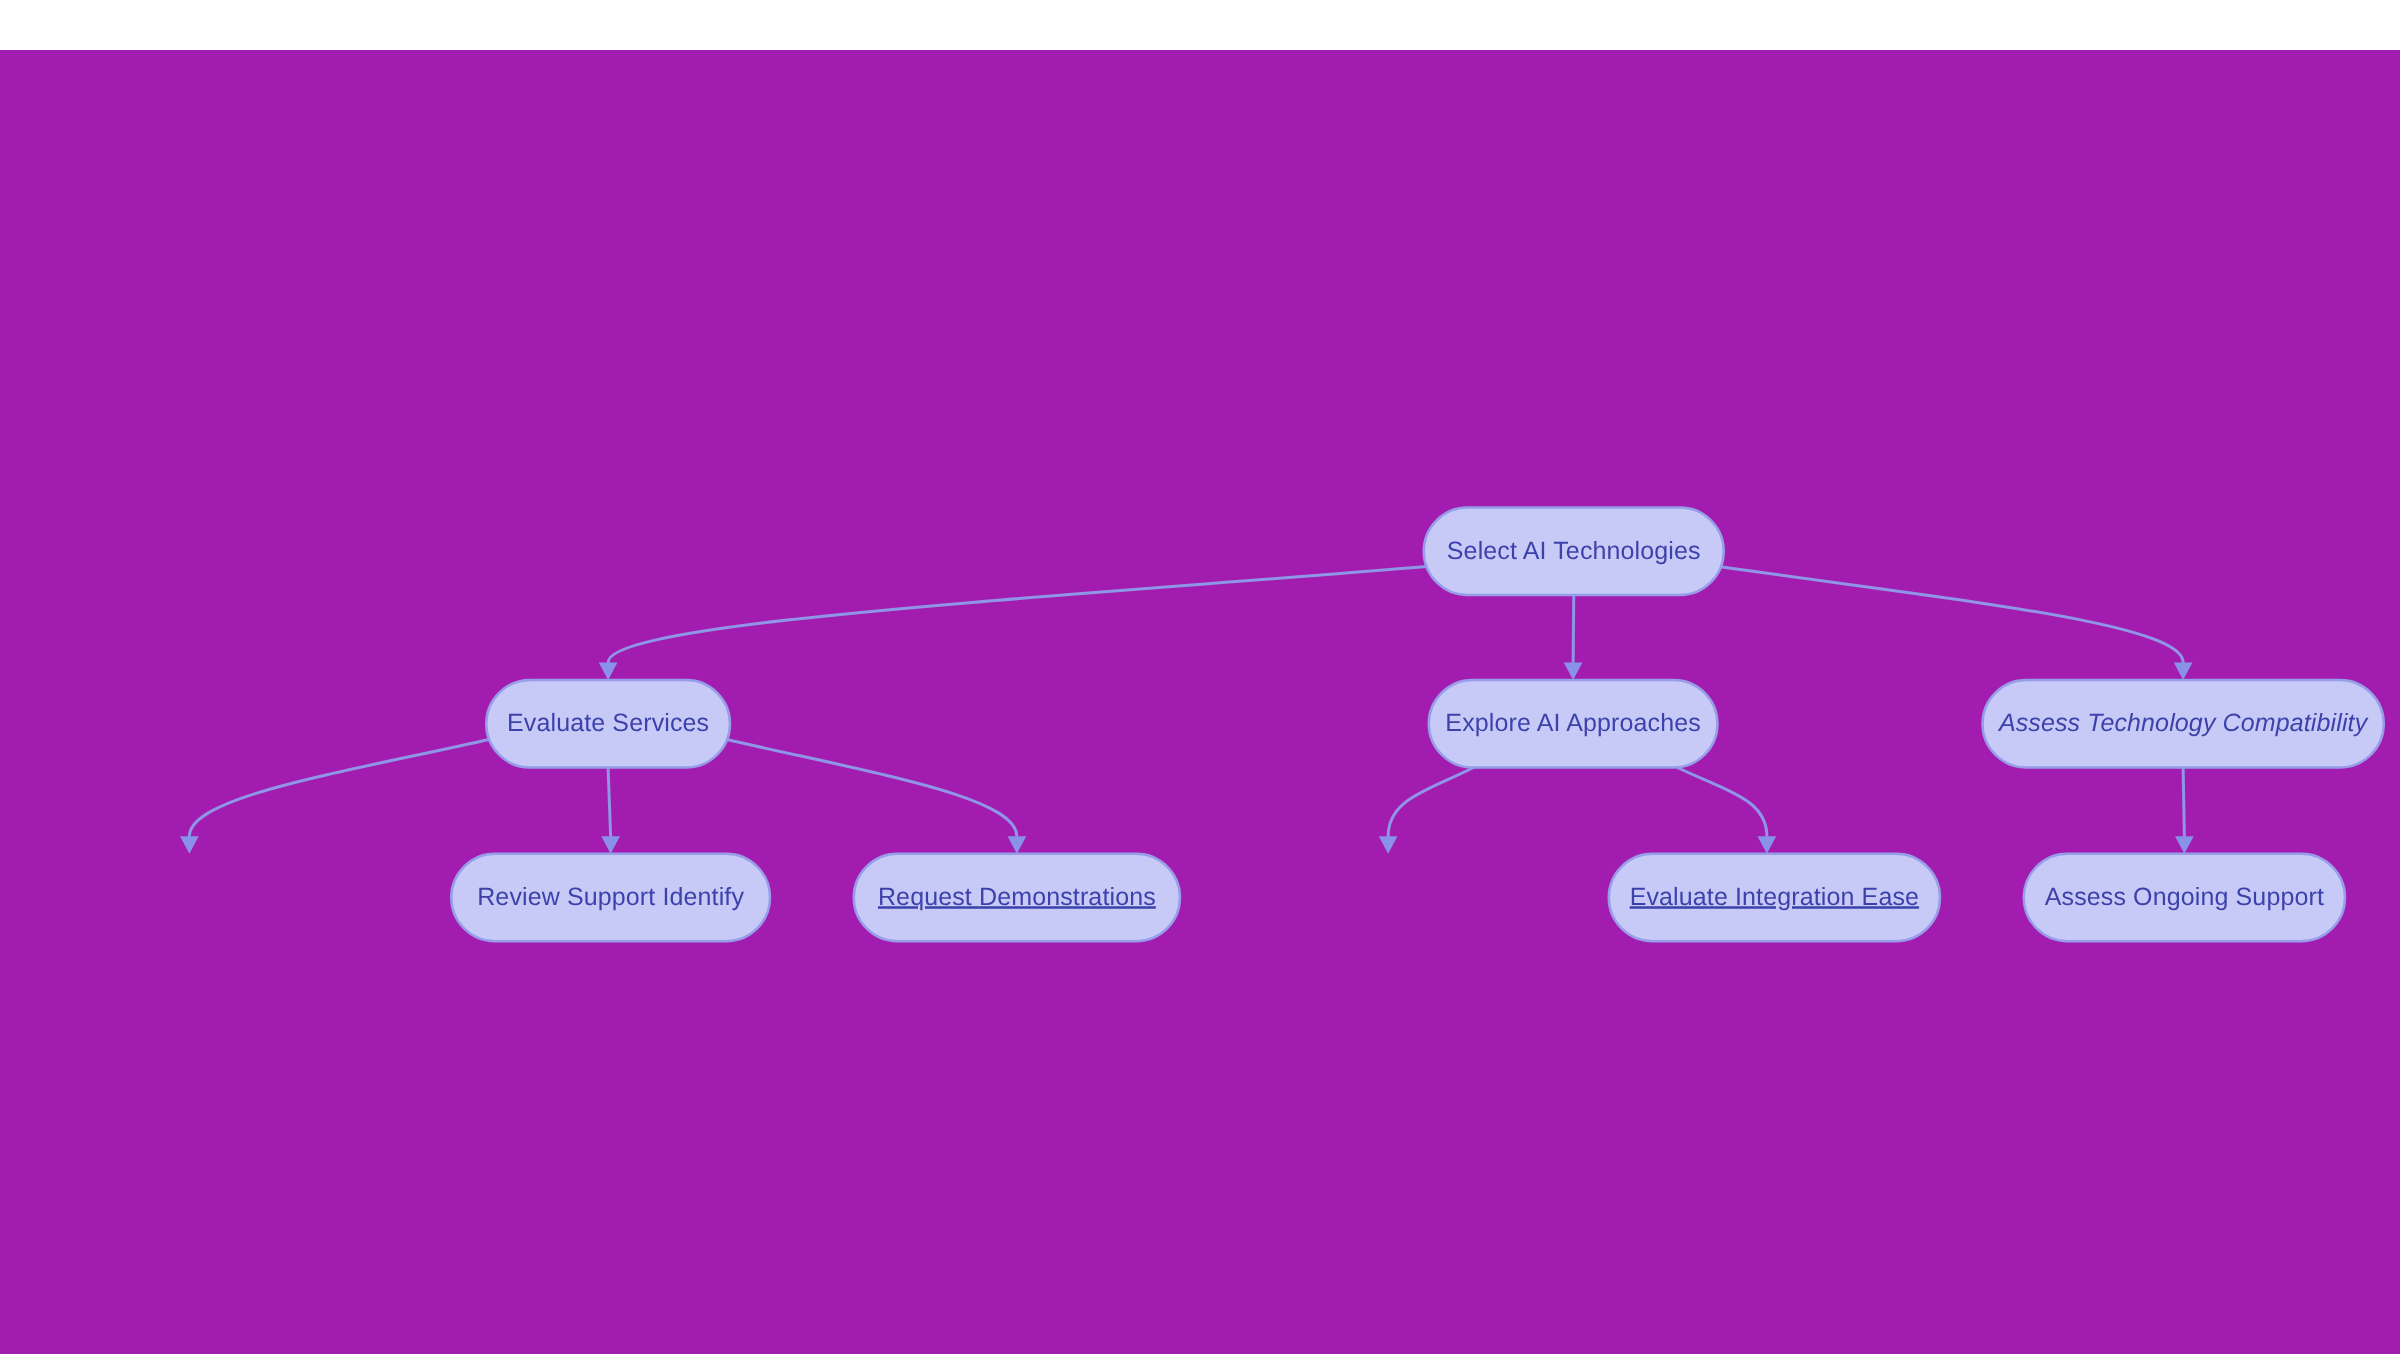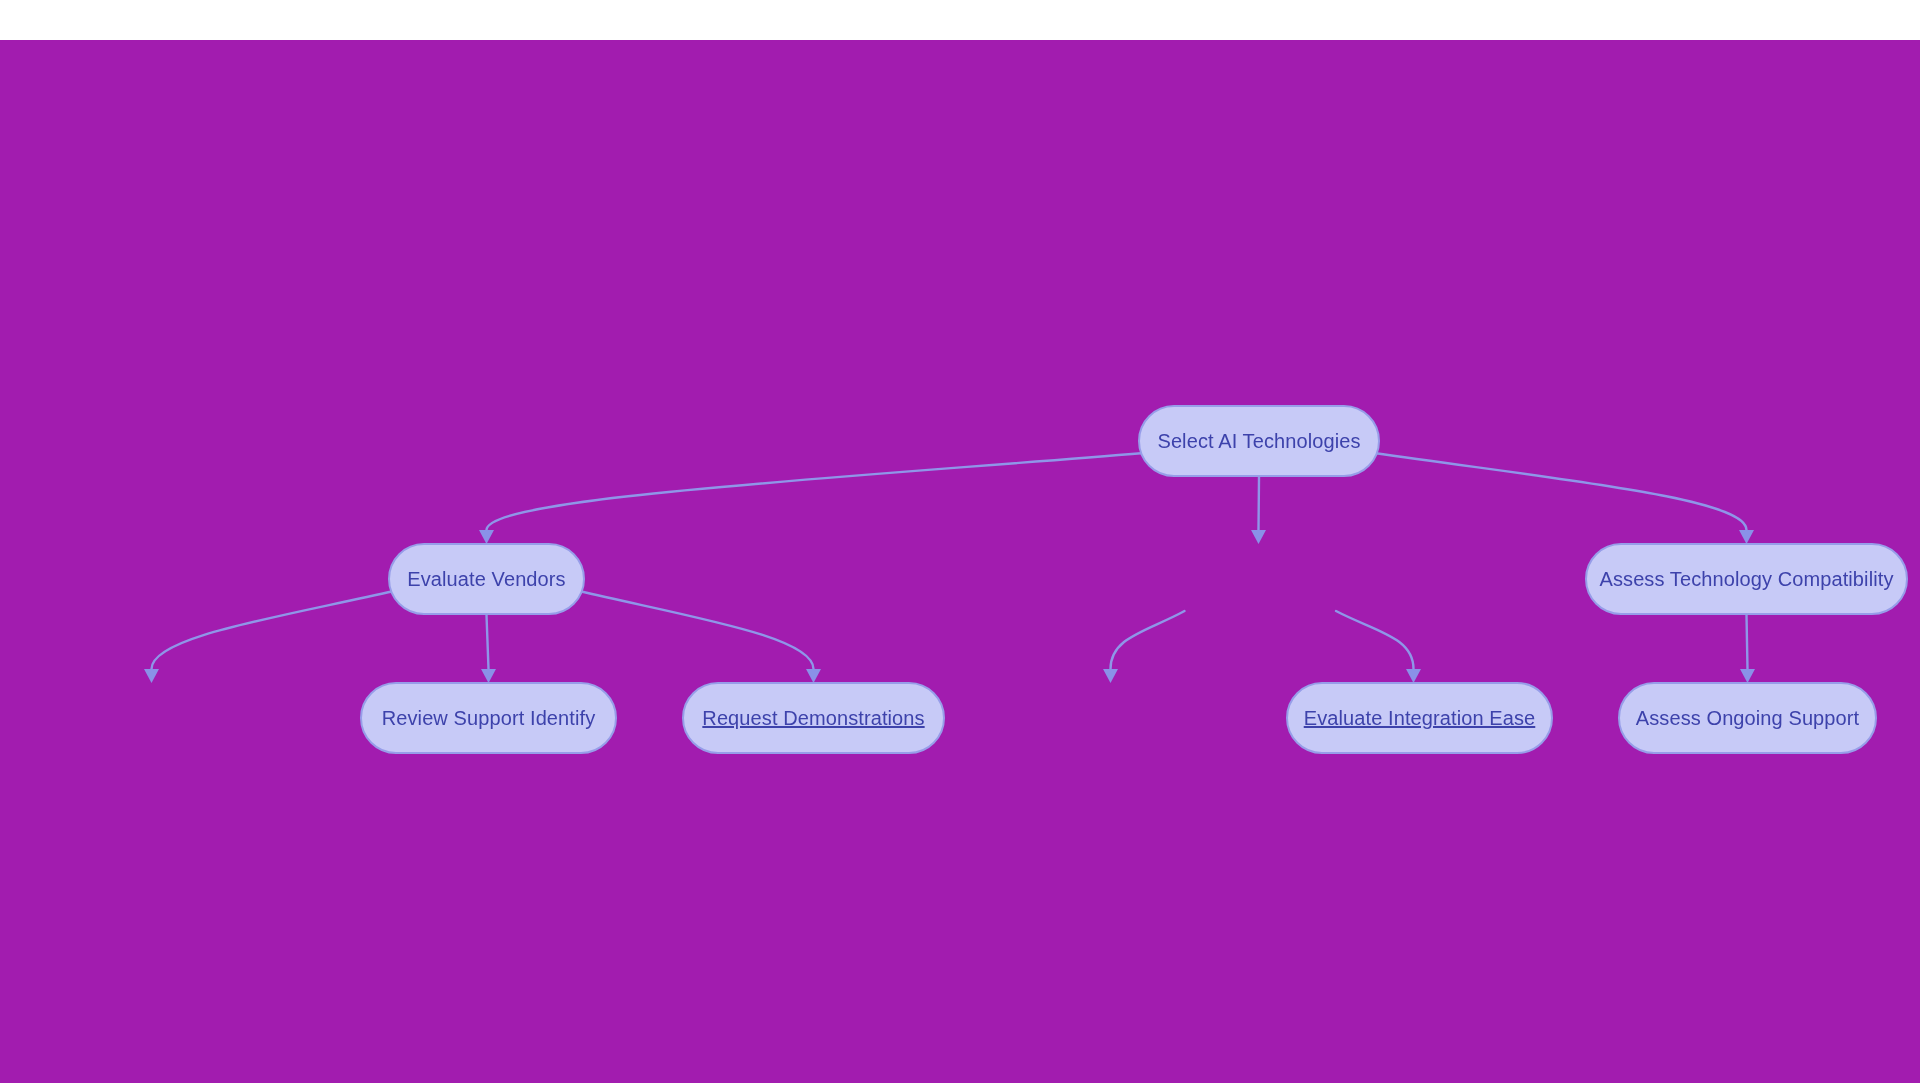--- a/index.html
+++ b/index.html
@@ -64,20 +64,21 @@
       <polygon points="806,629 821,629 813.5,643" fill="#8a91e8"></polygon>
       <path d="M1184.5,571 C1147.5,591.3 1110.5,597 1110.5,629" fill="none" stroke="#8f96e8" stroke-width="2.4" stroke-linecap="round"></path>
       <polygon points="1103,629 1118,629 1110.5,643" fill="#8a91e8"></polygon>
       <path d="M1336,571 C1374.75,591.3 1413.5,597 1413.5,629" fill="none" stroke="#8f96e8" stroke-width="2.4" stroke-linecap="round"></path>
       <polygon points="1406,629 1421,629 1413.5,643" fill="#8a91e8"></polygon>
       <path d="M1746.5,575 L1747.5,629" fill="none" stroke="#8f96e8" stroke-width="2.4" stroke-linecap="round"></path>
       <polygon points="1740,629 1755,629 1747.5,643" fill="#8a91e8"></polygon>
     </svg>
   <div id="node-layer">
       <div class="flow-node" style="left: 1138px; top: 365px; width: 242px; height: 72px; background: rgb(199, 202, 247); border: 2px solid rgb(151, 157, 233); color: rgb(61, 66, 171);">Select AI Technologies</div>
-      <div class="flow-node" style="left: 388px; top: 503px; width: 197px; height: 72px; background: rgb(199, 202, 247); border: 2px solid rgb(151, 157, 233); color: rgb(61, 66, 171);">Evaluate Vendors</div>
-      <div class="flow-node" style="left: 1585px; top: 503px; width: 323px; height: 72px; background: rgb(199, 202, 247); border: 2px solid rgb(151, 157, 233); color: rgb(61, 66, 171);">Assess Technology Compatibility</div>
+      <div class="flow-node" style="left: 388px; top: 503px; width: 197px; height: 72px; background: rgb(199, 202, 247); border: 2px solid rgb(151, 157, 233); color: rgb(61, 66, 171);">Evaluate Services</div>
+      <div class="flow-node" style="left: 1142px; top: 503px; width: 233px; height: 72px; background: rgb(199, 202, 247); border: 2px solid rgb(151, 157, 233); color: rgb(61, 66, 171);">Explore AI Approaches</div>
+      <div class="flow-node" style="left: 1585px; top: 503px; width: 323px; height: 72px; background: rgb(199, 202, 247); border: 2px solid rgb(151, 157, 233); color: rgb(61, 66, 171); font-style: italic;">Assess Technology Compatibility</div>
       <div class="flow-node" style="left: 360px; top: 642px; width: 257px; height: 72px; background: rgb(199, 202, 247); border: 2px solid rgb(151, 157, 233); color: rgb(61, 66, 171);">Review Support Identify</div>
       <div class="flow-node" style="left: 682px; top: 642px; width: 263px; height: 72px; background: rgb(199, 202, 247); border: 2px solid rgb(151, 157, 233); color: rgb(61, 66, 171); text-decoration: underline;">Request Demonstrations</div>
       <div class="flow-node" style="left: 1286px; top: 642px; width: 267px; height: 72px; background: rgb(199, 202, 247); border: 2px solid rgb(151, 157, 233); color: rgb(61, 66, 171); text-decoration: underline;">Evaluate Integration Ease</div>
       <div class="flow-node" style="left: 1618px; top: 642px; width: 259px; height: 72px; background: rgb(199, 202, 247); border: 2px solid rgb(151, 157, 233); color: rgb(61, 66, 171);">Assess Ongoing Support</div>
     </div>
 </div>
 
 </body></html>

